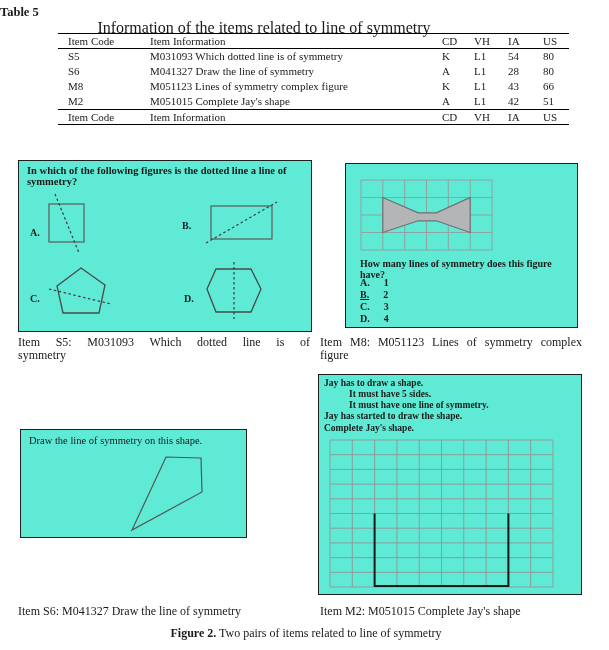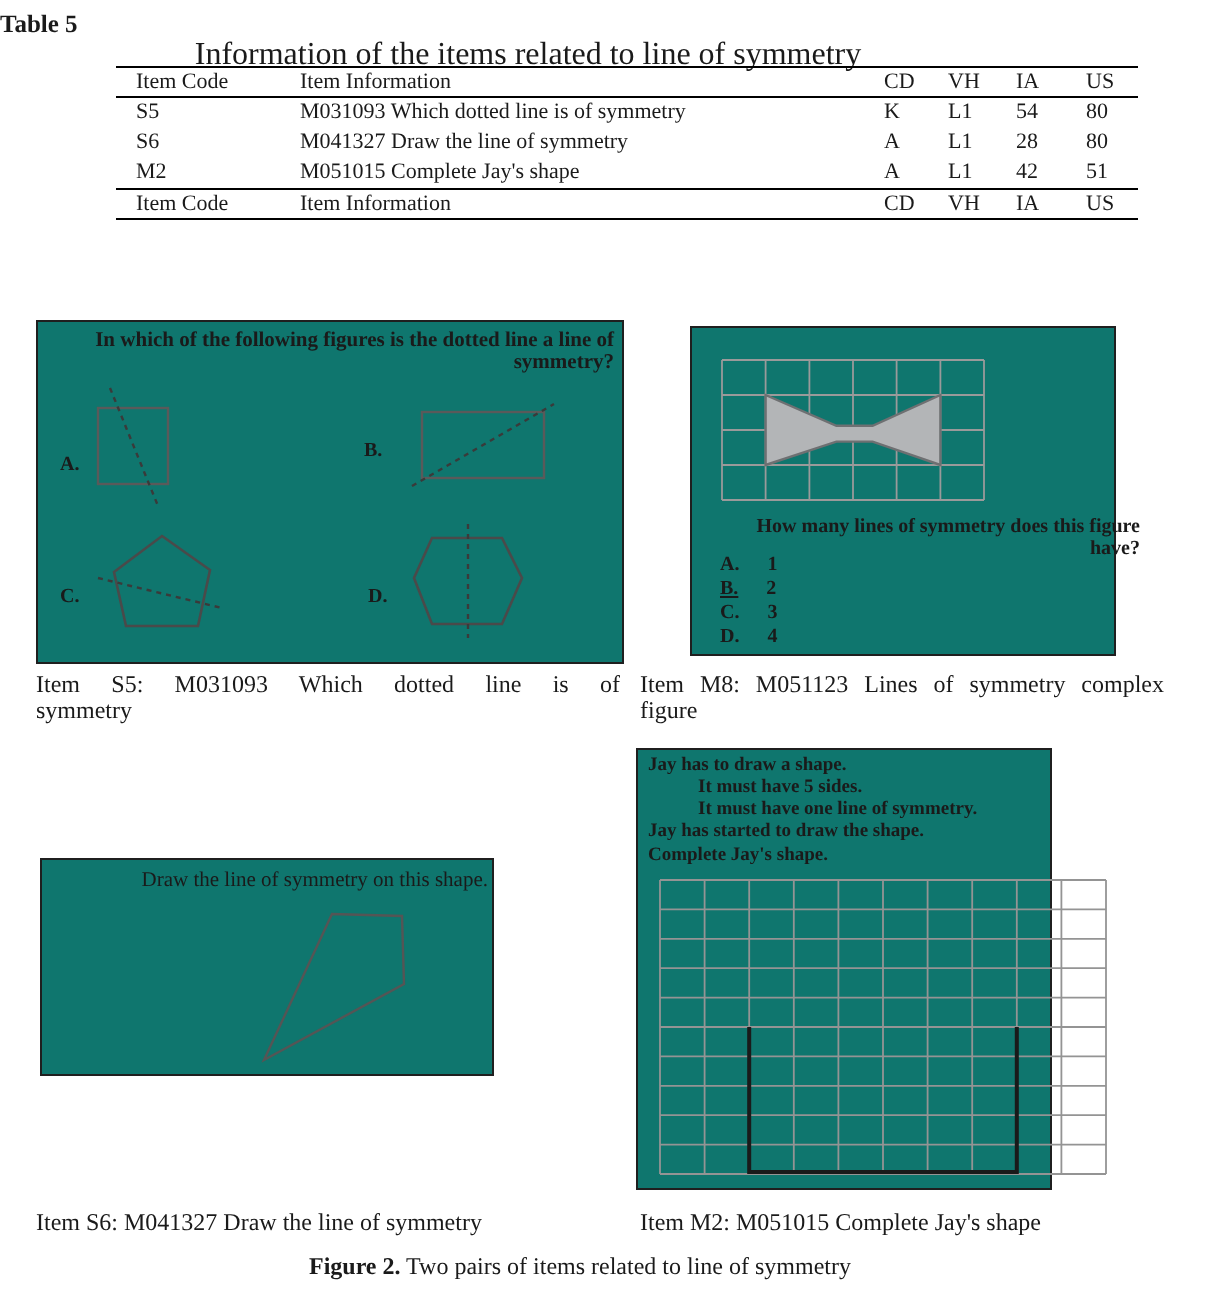--- a/index.html
+++ b/index.html
@@ -17,43 +17,43 @@
   table.items .c0 { width:92px; padding-left:10px; }
   table.items .c1 { width:292px; }
   table.items .c2 { width:32px; }
   table.items .c3 { width:34px;margin-top:16px; }
   table.items .c4 { width:35px;margin-left:40px; }
   table.items .c5 { width:26px; }
   tr.hdr td { border-top:1.5px solid #000; border-bottom:1.5px solid #000; line-height:14px; }
   tr.ftr td { border-top:1.2px solid #000; border-bottom:1.5px solid #000; line-height:14px; }
 
   
-  .ibox { position:absolute; border:1.5px solid #1f1f1f; background:#0f766e;text-align:right; }
+  .ibox { position:absolute; border:1.5px solid #1f1f1f; background:#5eead4; }
   .ibox svg { position:absolute; left:0; top:0; }
   #box-s5 { left:18px;  top:160px; width:294px; height:172px; }
-  #box-m8 { left:345px; top:163px; width:213px; height:165px; }
+  #box-m8 { left:345px; top:163px; width:233px; height:165px; }
   #box-s6 { left:20px;  top:429px; width:227px; height:109px; }
-  #box-m2 { left:318px; top:374px; width:208px; height:221px; }
+  #box-m2 { left:318px; top:374px; width:264px; height:221px; }
 
   .q-s5 { position:absolute; left:8px; top:4px; width:280px; font-size:10.5px; font-weight:600; }
   .optlabel { position:absolute; font-size:10px; font-weight:bold; }
   .q-m8 { position:absolute; left:14px; top:94px; width:210px; font-size:10px; font-weight:600; }
   .m8opt { position:absolute; left:14px; font-size:10px; font-weight:600; }
   .m8opt .val { display:inline-block; margin-left:14px; }
   .q-s6 { position:absolute; left:8px; top:5px; width:215px; font-size:10.5px; }
   .m2line { position:absolute; font-size:9.5px; font-weight:600; white-space:nowrap; }
 
   
   .cap { position:absolute; font-size:12px; line-height:13px; }
   .cap .l1 { text-align:justify; text-align-last:justify; }
   #cap-s5 { left:18px;  top:336px; width:292px; }
   #cap-m8 { left:320px; top:336px; width:262px; }
   #cap-s6 { left:18px;  top:605px; }
   #cap-m2 { left:320px; top:605px; }
-  .figcap { position:absolute; top:626px; left:0; width:580px; text-align:center; font-size:12px; }
+  .figcap { position:absolute; top:626px; left:16px; width:580px; text-align:center; font-size:12px; }
   .figcap b { font-weight:bold; }
 </style>
 </head>
 <body>
 
 <div class="tbl-title">Table 5</div>
 <div class="tbl-subtitle">Information of the items related to line of symmetry</div>
 
 <table class="items">
   <tbody>
@@ -73,20 +73,28 @@
     <td class="c4">54</td>
     <td class="c5">80</td>
   </tr>
   <tr>
     <td class="c0">S6</td>
     <td class="c1">M041327 Draw the line of symmetry</td>
     <td class="c2">A</td>
     <td class="c3">L1</td>
     <td class="c4">28</td>
     <td class="c5">80</td>
+  </tr>
+  <tr>
+    <td class="c0">M8</td>
+    <td class="c1">M051123 Lines of symmetry complex figure</td>
+    <td class="c2">K</td>
+    <td class="c3">L1</td>
+    <td class="c4">43</td>
+    <td class="c5">66</td>
   </tr>
   <tr>
     <td class="c0">M2</td>
     <td class="c1">M051015 Complete Jay's shape</td>
     <td class="c2">A</td>
     <td class="c3">L1</td>
     <td class="c4">42</td>
     <td class="c5">51</td>
   </tr>
   <tr class="ftr">

